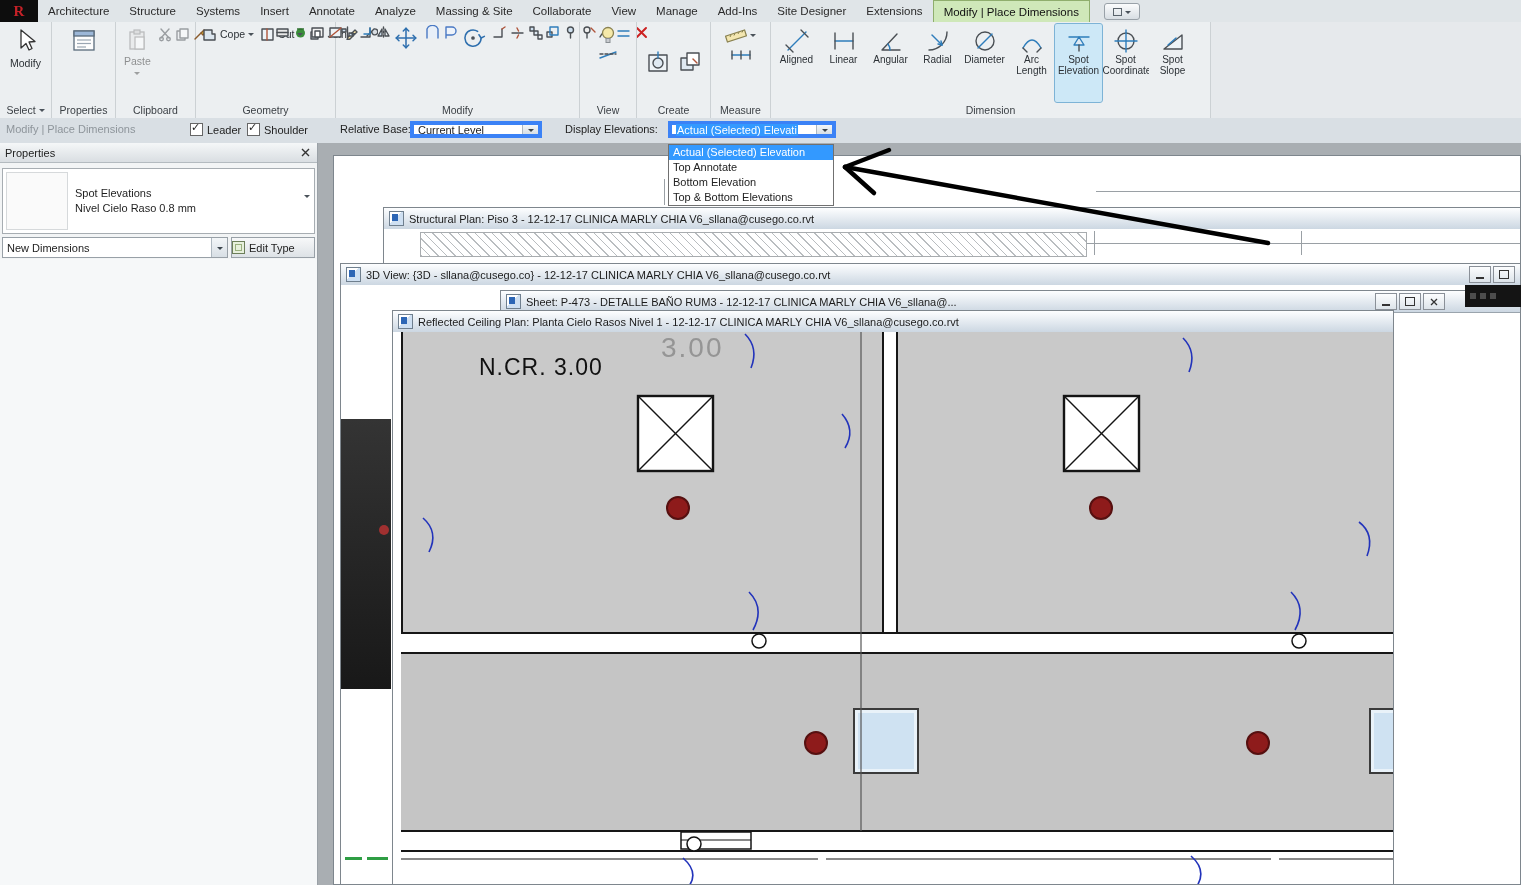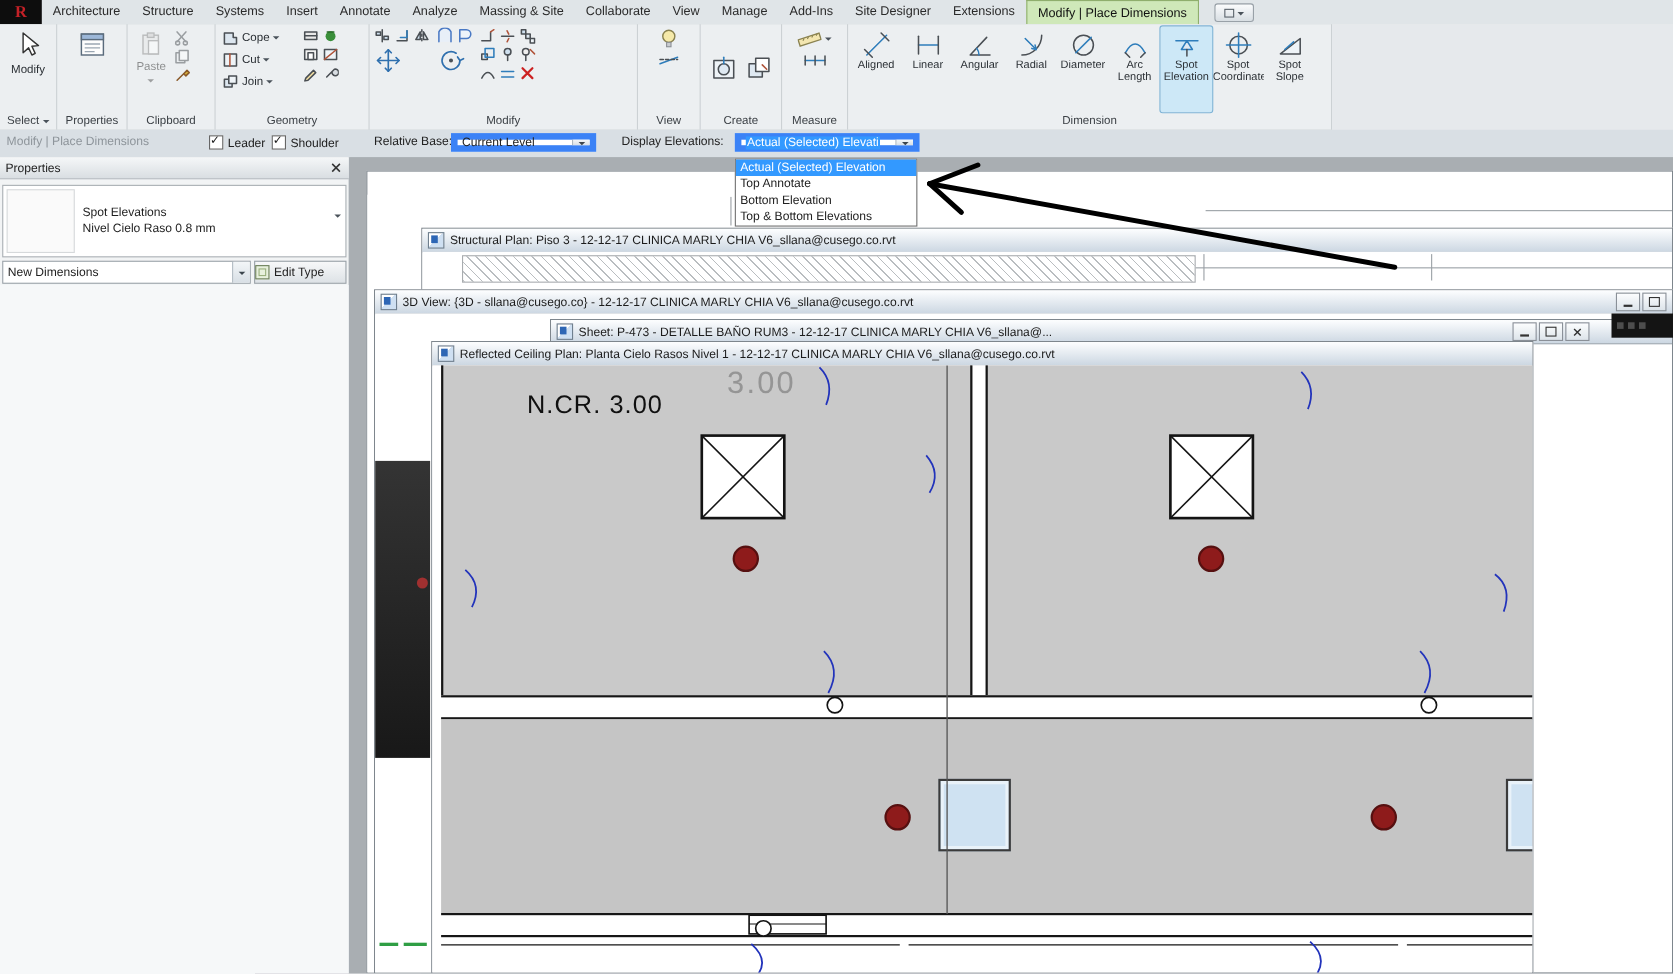--- a/index.html
+++ b/index.html
@@ -27,40 +27,40 @@
   .ribbon{position:absolute;left:0;top:22px;width:100%;height:96px;background:#eceff1;
           border-bottom:1px solid #b9bfc3;display:flex;align-items:stretch}
   .panel{display:flex;flex-direction:column;border-right:1px solid #ccd1d4;box-sizing:border-box}
   .panel-content{flex:1;display:flex;padding:3px 4px 1px 4px;gap:3px;align-items:flex-start}
   .panel-label{height:16px;font-size:10.5px;color:#3c4146;display:flex;align-items:center;justify-content:center;gap:3px}
   .bigbtn{display:flex;flex-direction:column;align-items:center;justify-content:flex-start;
           gap:3px;padding:3px 4px;border-radius:2px;font-size:10.5px;color:#2c3136;text-align:center;cursor:default}
   .bigbtn.disabled{opacity:.5;filter:grayscale(1)}
   .smallrow{display:flex;align-items:center;gap:3px;font-size:10.5px;height:18px;padding:0 2px;color:#2c3136}
   .sic{width:15px;height:15px;flex:0 0 auto}
-  .icol{display:flex;flex-direction:column;gap:2px;justify-content:flex-start}
+  .icol{display:flex;flex-direction:row;gap:2px;justify-content:flex-start}
   .irow{display:flex;gap:3px}
 
   
   .dimtools{display:flex;align-items:stretch;height:100%}
   .dimtool{width:47px;display:flex;flex-direction:column;align-items:center;gap:1px;
            padding-top:4px;font-size:10px;line-height:10.5px;text-align:center;color:#2c3136;
            border-radius:2px;cursor:default}
   .dimtool .tl{height:22px;overflow:hidden;width:46px}
   .dimtool.active{background:#cde8f7;outline:1px solid #7db3d6}
 
   
   .optionsbar{position:absolute;left:0;top:118px;width:100%;height:25px;background:#d9dfe4;
               border-bottom:1px solid #a9b1b7;font-size:11px}
   .ob-abs{position:absolute;top:5px;white-space:nowrap}
   .ob-context{color:#8e959b}
   .cb{display:inline-block;width:11px;height:11px;border:1px solid #666;background:#fff;
       position:relative;vertical-align:-2px;margin-right:4px}
   .cb::after{content:"✓";position:absolute;left:0;top:-3px;font-size:11px;color:#1d1d1d}
-  .combo{position:absolute;top:3px;height:17px;background:#fff;border:6px solid #3b82f6;
+  .combo{position:absolute;top:3px;height:17px;background:#fff;border:4px solid #3b82f6;
          display:flex;align-items:center;font-size:11px;padding-left:4px;box-sizing:border-box}
   .combo-arrow{margin-left:auto;width:15px;height:100%;display:flex;align-items:center;
                justify-content:center;background:linear-gradient(#f3f6f8,#d8dfe5);border-left:1px solid #aeb8c0}
   .combo-arrow i{width:0;height:0;border:3.5px solid transparent;border-top-color:#3b444c;position:relative;top:2px}
   .sel-blue{background:#3399ff;color:#fff;padding:0 1px}
 
   
   .elev-popup{position:absolute;left:668px;top:144px;width:164px;background:#fff;
               border:1px solid #707070;z-index:60;font-size:11px}
   .elev-item{padding:1px 4px;height:13px;line-height:13px;white-space:nowrap;cursor:default}

